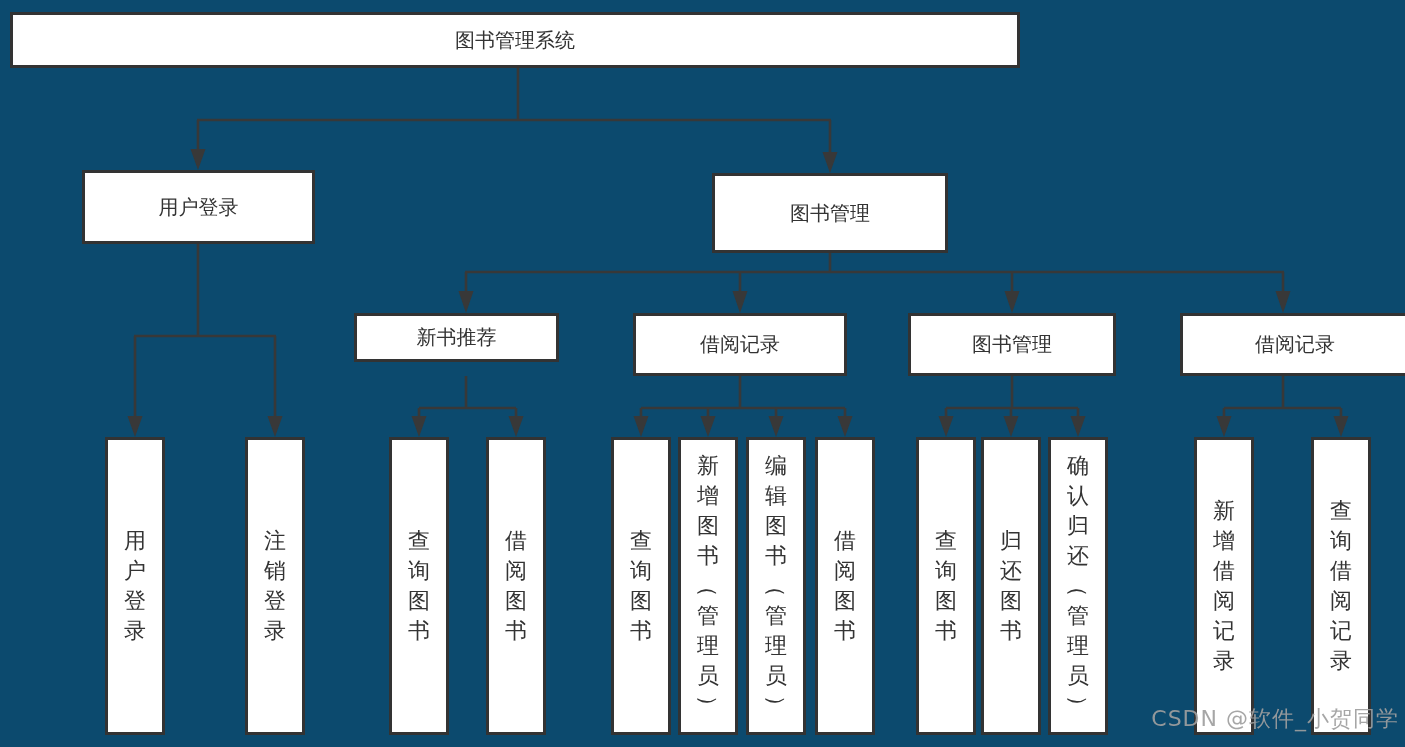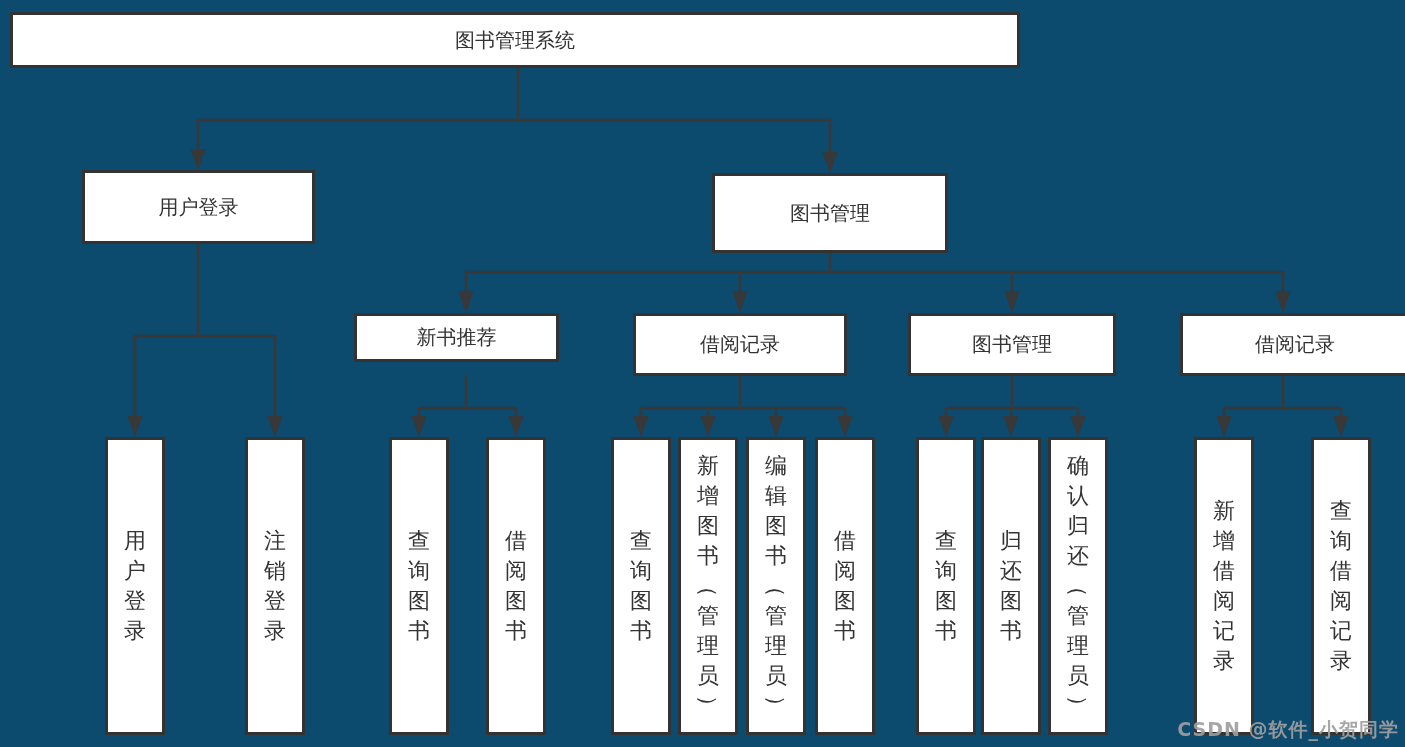--- a/index.html
+++ b/index.html
@@ -11,22 +11,22 @@
   .node{
     position:absolute;z-index:2;background:#ffffff;border:3px solid #333333;
     box-sizing:border-box;display:flex;align-items:center;justify-content:center;
   }
   .hlabel{font-size:20px;color:#333333;white-space:nowrap;}
   .leaf .vcol{display:flex;flex-direction:column;align-items:center;gap:8px;
     font-size:22px;line-height:1;color:#333333;}
   .leaf .vcol span{display:block;}
   .leaf .vcol span.vrot{transform:rotate(90deg);}
   .watermark{
-    position:absolute;z-index:3;right:6px;bottom:4px;font-size:19px;
-    color:rgba(158,158,158,0.92);white-space:nowrap;letter-spacing:1px;font-weight:bold;
+    position:absolute;z-index:3;right:6px;bottom:13px;font-size:22px;
+    color:rgba(158,158,158,0.92);white-space:nowrap;letter-spacing:1px;
   }
 </style>
 </head>
 <body>
 
 <div class="stage">
 
   <svg class="connectors" width="1405" height="747" viewBox="0 0 1405 747">
     <g stroke="#383838" stroke-width="2.6" fill="none">
 

